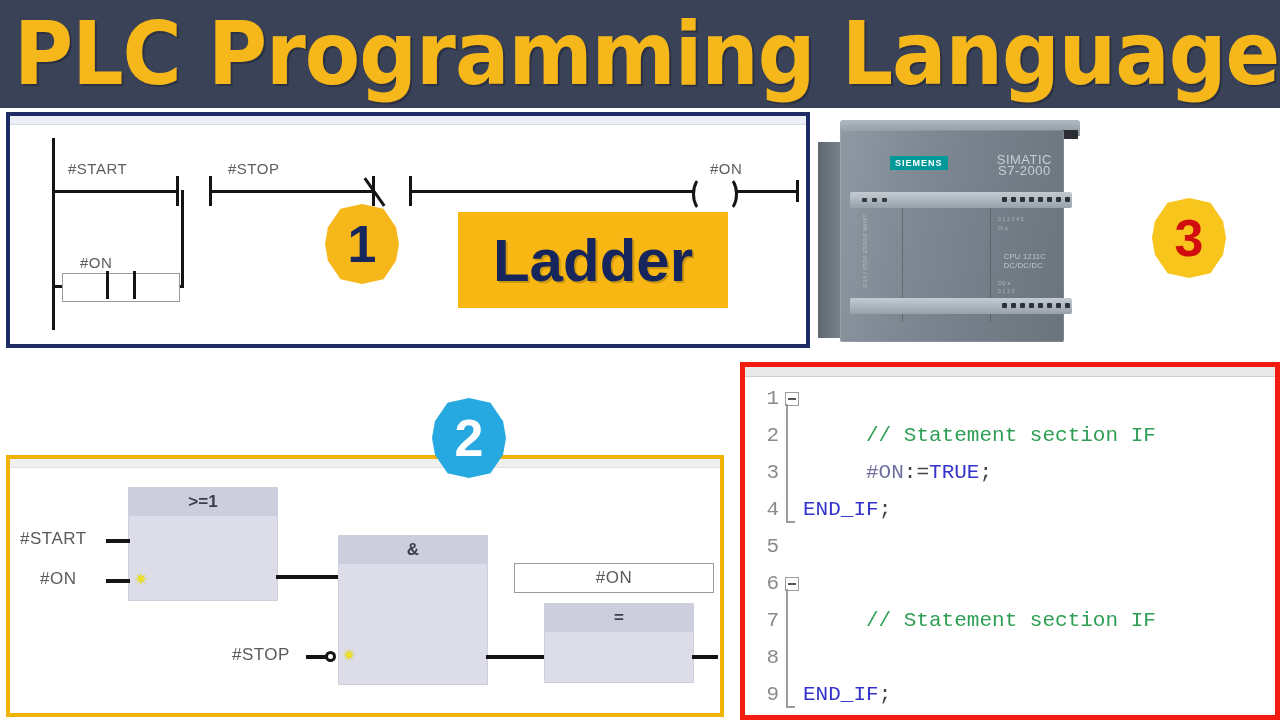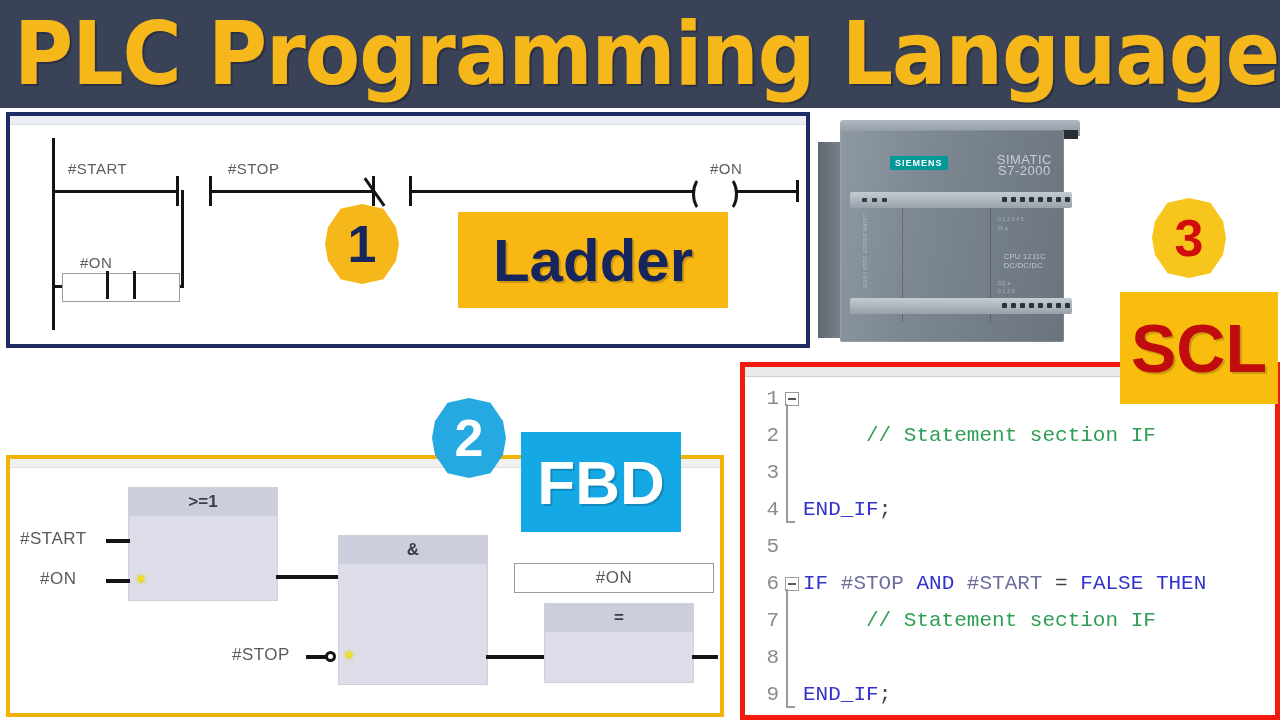--- a/index.html
+++ b/index.html
@@ -368,35 +368,33 @@
       </div>
       <div class="fwire" style="left:682px;top:188px;width:26px;"></div>
     </div>
   </div>
 
   <div id="scl-panel">
     <div id="scl-strip"></div>
     <div id="scl-code">
         <div class="cline"><span class="gutter">1</span><span class="foldbox has"></span></div>
         <div class="cline"><span class="gutter">2</span><span class="foldbox"></span><span><span class="cmt">     // Statement section IF</span></span></div>
-        <div class="cline"><span class="gutter">3</span><span class="foldbox"></span></div>
+        <div class="cline"><span class="gutter">3</span><span class="foldbox"></span><span><span class="plain">     </span><span class="var">#ON</span><span class="op">:=</span><span class="kw">TRUE</span><span class="op">;</span></span></div>
         <div class="cline"><span class="gutter">4</span><span class="foldbox"></span><span><span class="kw">END_IF</span><span class="op">;</span></span></div>
         <div class="cline"><span class="gutter">5</span><span class="foldbox"></span><span></span></div>
-        <div class="cline"><span class="gutter">6</span><span class="foldbox has"></span><span><span class="kw">IF </span><span class="var">#STOP</span><span class="kw"> AND </span><span class="var">#START</span><span class="op"> = </span><span class="kw">FALSE</span><span class="kw"> THEN</span></span></div>
+        <div class="cline"><span class="gutter">6</span><span class="foldbox has"></span></div>
         <div class="cline"><span class="gutter">7</span><span class="foldbox"></span><span><span class="cmt">     // Statement section IF</span></span></div>
         <div class="cline"><span class="gutter">8</span><span class="foldbox"></span></div>
         <div class="cline"><span class="gutter">9</span><span class="foldbox"></span><span><span class="kw">END_IF</span><span class="op">;</span></span></div>
         <div class="foldline" style="top: 28px; height: 117px;"></div>
         <div class="foldfoot" style="top: 145px;"></div>
         <div class="foldline" style="top: 213px; height: 117px;"></div>
         <div class="foldfoot" style="top: 330px;"></div>
       </div>
   </div>
 
   <div class="badge" id="badge-1">1</div>
   <div class="badge" id="badge-2">2</div>
   <div class="badge" id="badge-3">3</div>
 
   <div class="tag" id="tag-ladder">Ladder</div>
-  <div class="tag" id="tag-fbd">FBD</div>
-  <div class="tag" id="tag-scl">SCL</div>
 
 </div>
 
 </body></html>

